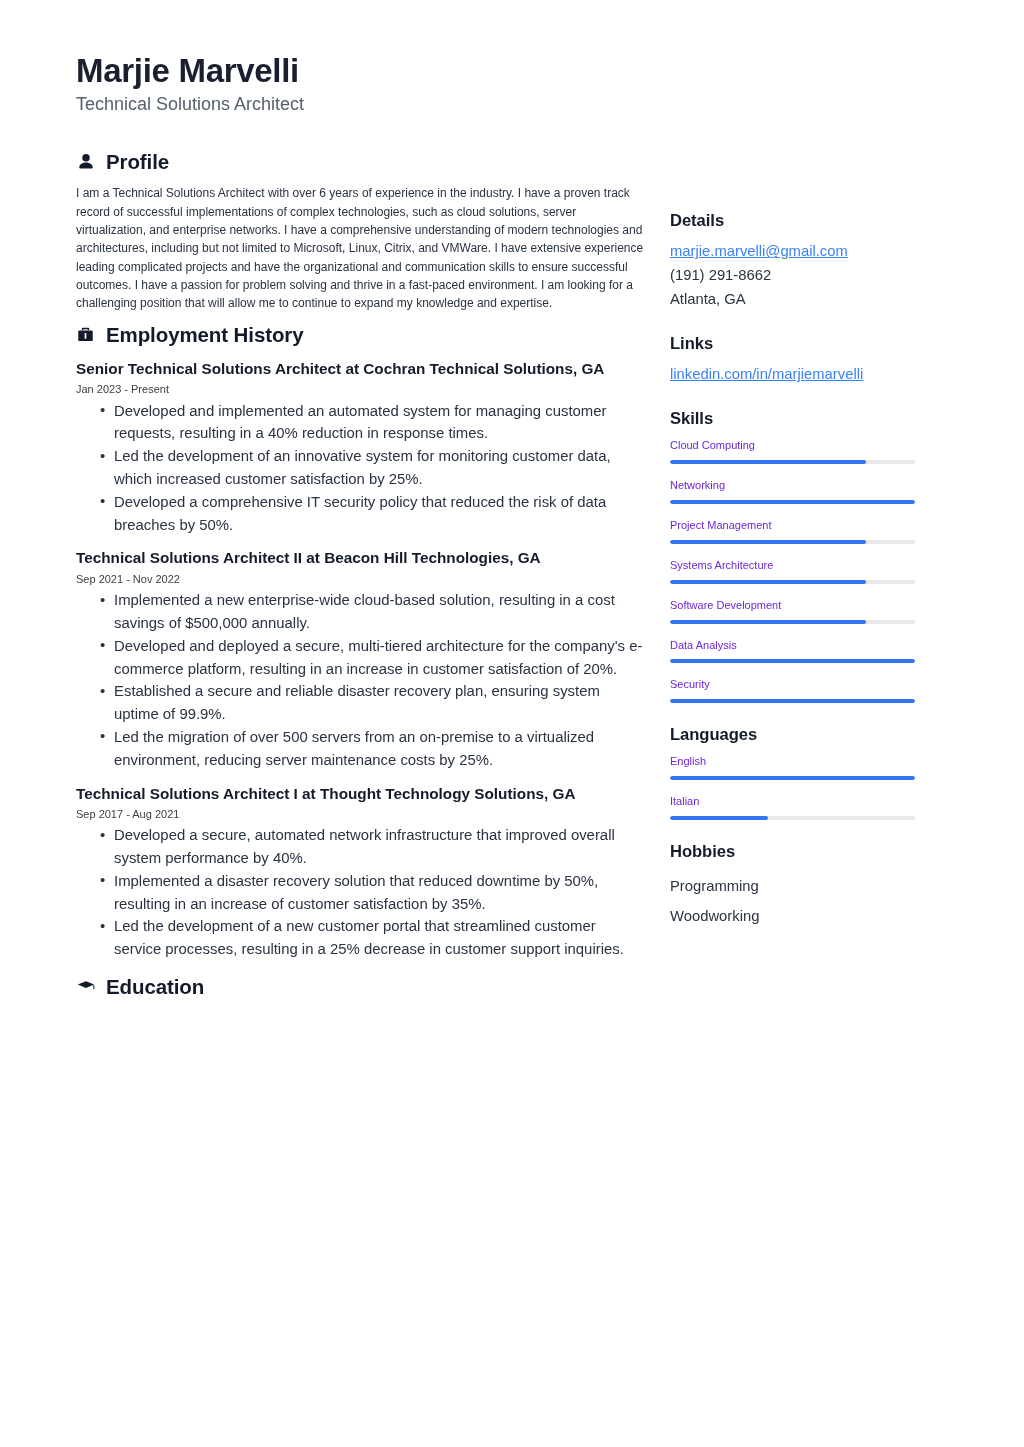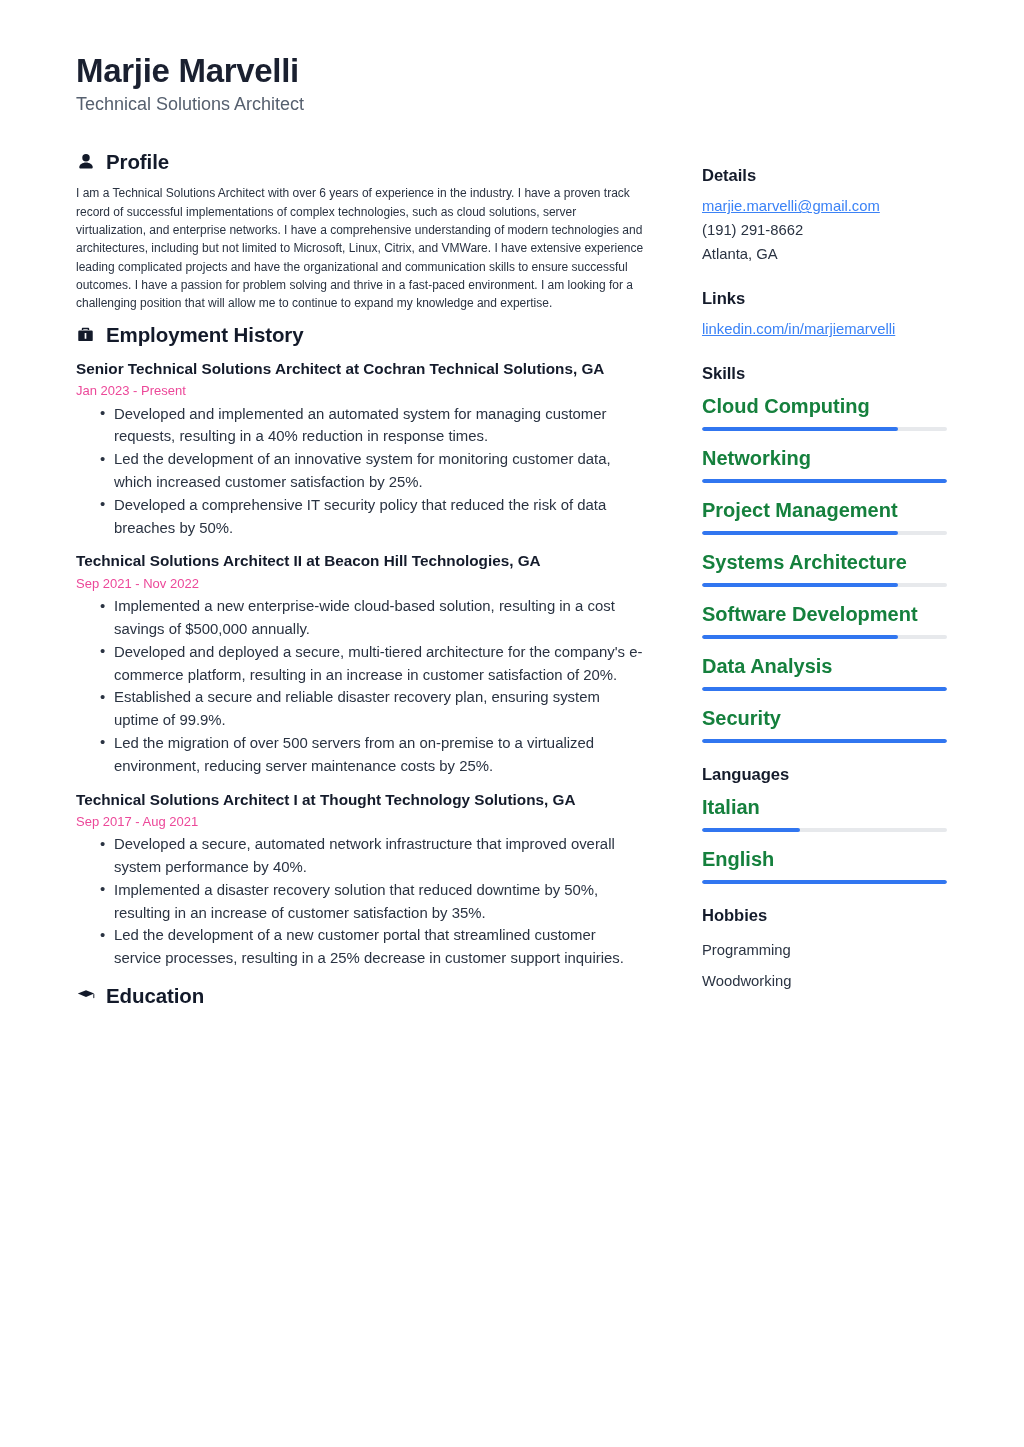--- a/index.html
+++ b/index.html
@@ -32,22 +32,22 @@
   .role {
     font-size: 18px;
     color: #56606f;
     line-height: 1.3;
     margin: 0;
   }
 
   
   .body {
     display: flex;
-    align-items: flex-end;
-    gap: 56px;
+    align-items: center;
+    gap: 24px;
   }
   .col-main { width: 570px; flex: 0 0 570px; }
   .col-side { width: 245px; flex: 0 0 245px; padding-top: 6px; }
 
   
   .section { margin-bottom: 10px; }
   .section-head {
     display: flex;
     align-items: center;
     gap: 11px;
@@ -80,22 +80,22 @@
   
   .job { margin-bottom: 2px; }
   .job-title {
     font-size: 15.3px;
     font-weight: bold;
     color: #141b2b;
     line-height: 1.52;
     margin: 0;
   }
   .job-date {
-    font-size: 13px;
-    color: #ec4899;
+    font-size: 11px;
+    color: #404040;
     line-height: 1.5;
     margin: 1px 0 2px 0;
   }
   ul.bullets {
     margin: 0 0 10px 0;
     padding-left: 24px;
     list-style: none;
   }
   ul.bullets li {
     position: relative;
@@ -135,25 +135,24 @@
     line-height: 1.62;
     text-decoration: underline;
     display: inline-block;
     word-break: break-all;
     cursor: pointer;
   }
 
   
   .rated { margin-bottom: 14px; }
   .rated-label {
-    font-size: 20px;
-    color: #15803d;
+    font-size: 11px;
+    color: #6d28d9;
     line-height: 1.35;
     margin: 0 0 7px 0;
-    font-weight: bold;
   }
   .bar-track {
     position: relative;
     width: 100%;
     height: 4px;
     background: #e7e9ec;
     border-radius: 2px;
     overflow: hidden;
   }
   .bar-fill {
@@ -324,30 +323,30 @@
           <div class="bar-track">
             <div class="bar-fill" style="width: 100%;"></div>
           </div>
         </div>
       </div>
 
       <div class="side-block">
         <p class="side-title">Languages</p>
 
         <div class="rated">
+          <p class="rated-label">English</p>
+          <div class="bar-track">
+            <div class="bar-fill" style="width: 100%;"></div>
+          </div>
+        </div>
+
+        <div class="rated">
           <p class="rated-label">Italian</p>
           <div class="bar-track">
             <div class="bar-fill" style="width: 40%;"></div>
-          </div>
-        </div>
-
-        <div class="rated">
-          <p class="rated-label">English</p>
-          <div class="bar-track">
-            <div class="bar-fill" style="width: 100%;"></div>
           </div>
         </div>
       </div>
 
       <div class="side-block">
         <p class="side-title">Hobbies</p>
         <p class="hobby-line">Programming</p>
         <p class="hobby-line">Woodworking</p>
       </div>
 

